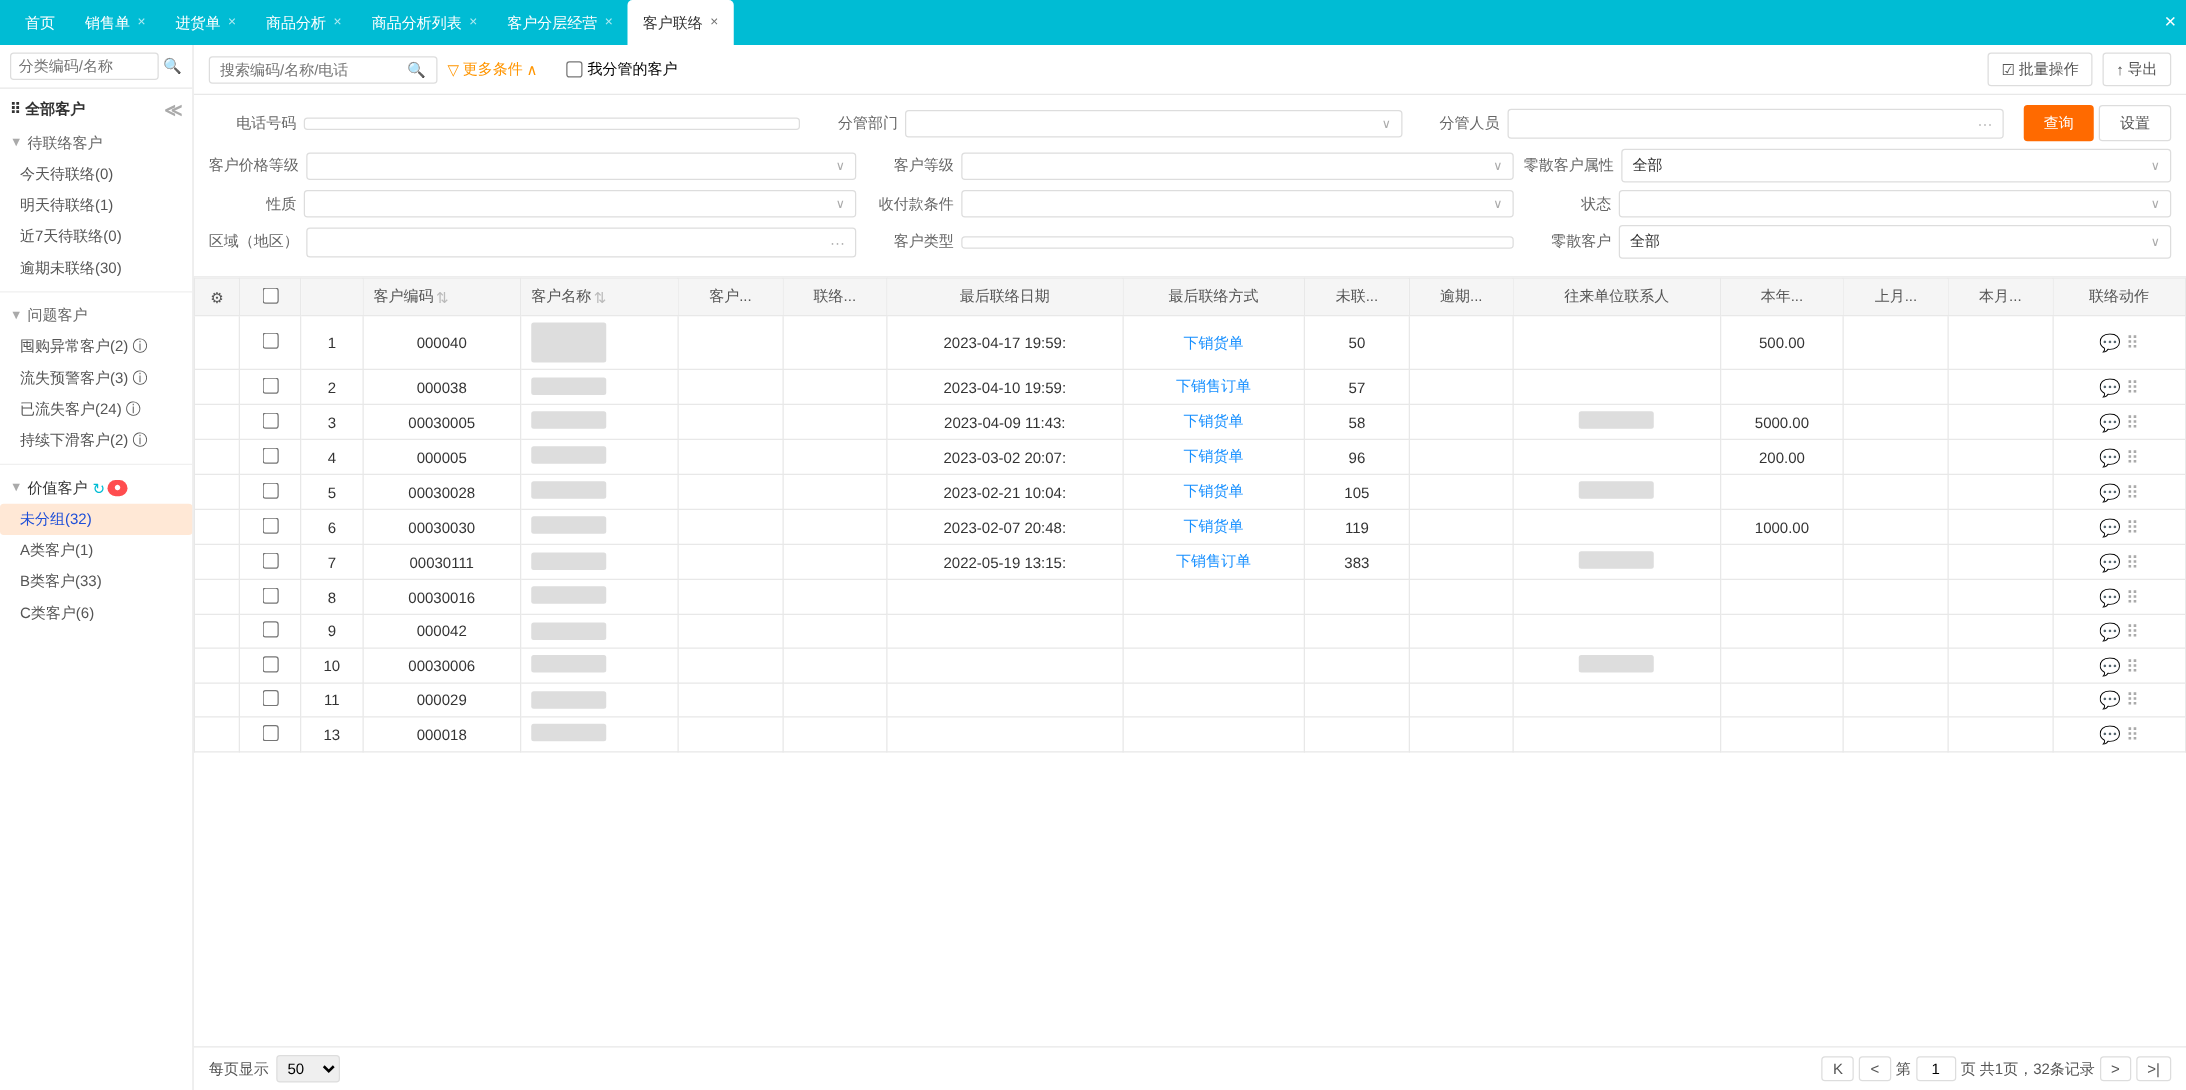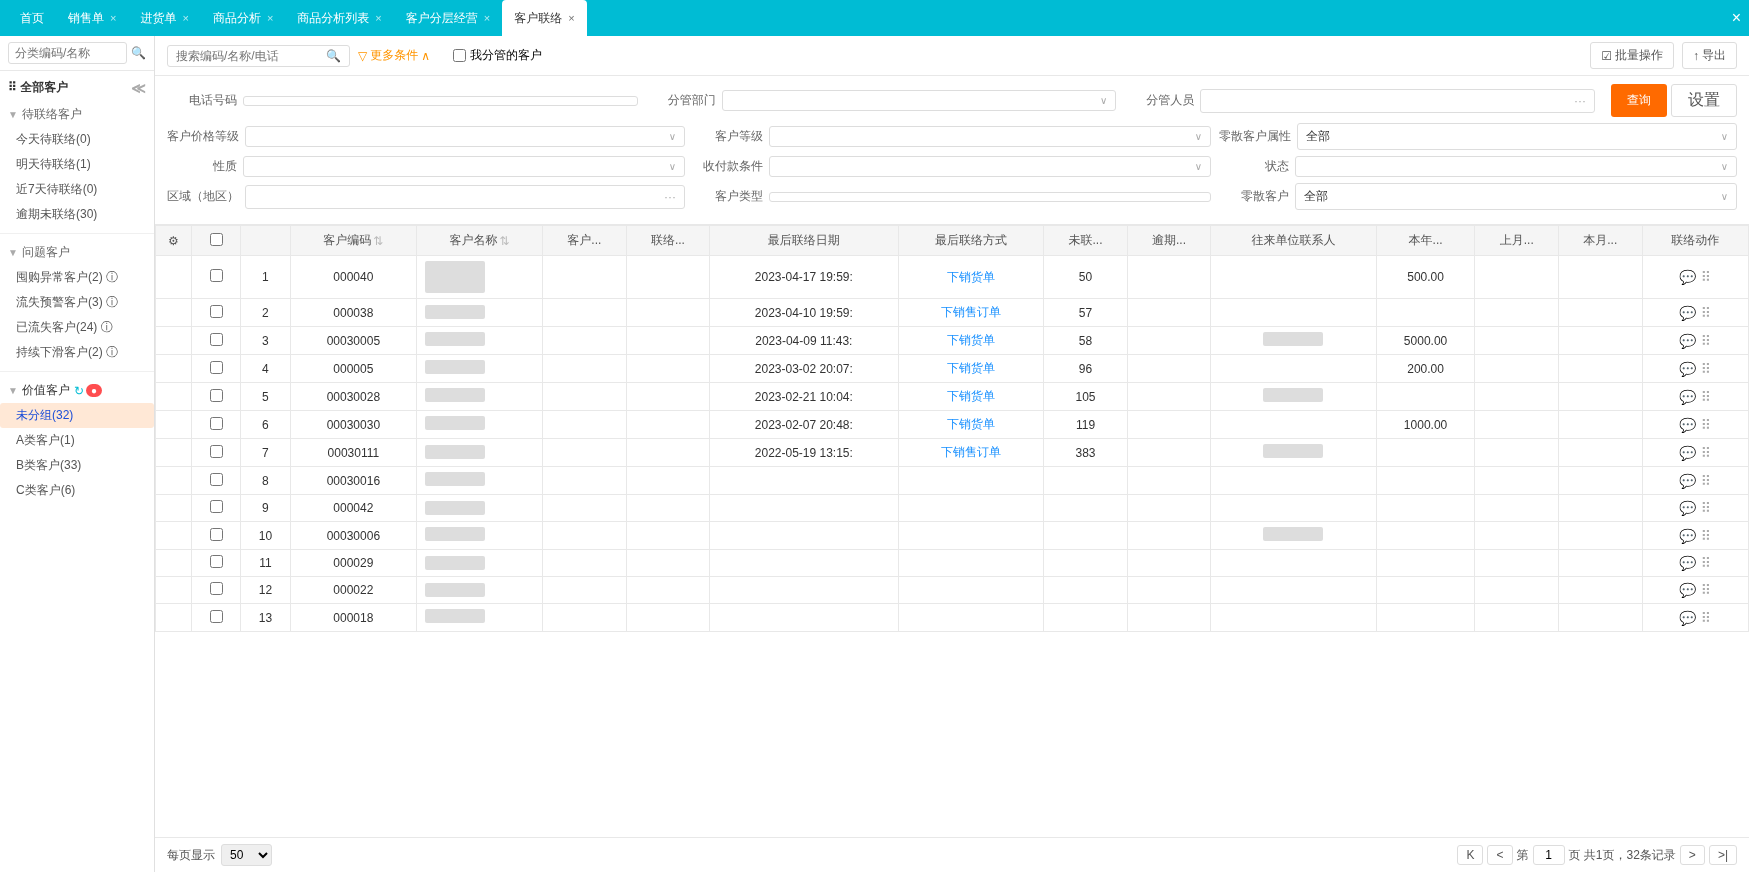--- a/index.html
+++ b/index.html
@@ -115,39 +115,39 @@
     .adv-filter-field .field-control .chevron { color: #aaa; font-size: 10px; }
     .filter-btn-wrap {
       display: flex; gap: 4px; margin-left: 8px;
     }
     .btn-query {
       background: #ff6a00; color: white; border: none; padding: 5px 16px;
       border-radius: 3px; cursor: pointer; font-size: 12px;
     }
     .btn-reset {
       background: white; color: #555; border: 1px solid #ddd; padding: 5px 16px;
-      border-radius: 3px; cursor: pointer; font-size: 16px;
+      border-radius: 3px; cursor: pointer; font-size: 12px;
     }
 
     
     .table-wrap {
       flex: 1; overflow: auto;
     }
     table {
       width: 100%; border-collapse: collapse; font-size: 12px;
     }
     thead tr {
       background: #f5f5f5; position: sticky; top: 0; z-index: 2;
     }
     thead th {
       border: 1px solid #e8e8e8; padding: 6px 8px; text-align: center;
       white-space: nowrap; color: #555; font-weight: normal;
     }
     thead th.sortable { cursor: pointer; }
-    thead th .col-header { display: flex; align-items: center; justify-content: center; gap: 2px; }
+    thead th .col-header { display: flex; align-items: center; gap: 2px; }
     tbody tr { background: white; }
     tbody td {
       border: 1px solid #e8e8e8; padding: 5px 8px; text-align: center;
       white-space: nowrap; color: #333;
     }
     tbody td.left { text-align: left; }
     .link-text { color: #1890ff; cursor: pointer; text-decoration: none; }
     .action-icons { display: flex; align-items: center; justify-content: center; gap: 4px; }
     .action-icon { color: #aaa; cursor: pointer; font-size: 14px; }
 
@@ -770,49 +770,20 @@
       <td>
         <div class="action-icons">
           <span class="action-icon">💬</span>
           <span class="action-icon">⠿</span>
         </div>
       </td>
     </tr>
             <tr>
       <td></td>
       <td><input type="checkbox" style=""></td>
-      <td>12</td>
-      <td>000022</td>
-      <td class="left">
-        <span style="display:inline-block;background:#ddd;color:transparent;border-radius:2px;min-width:60px;height:14px;">淡</span>
-      </td>
-      <td></td>
-      <td></td>
-      <td></td>
-      <td>
-        
-      </td>
-      <td></td>
-      <td></td>
-      <td>
-        
-      </td>
-      <td></td>
-      <td></td>
-      <td></td>
-      <td>
-        <div class="action-icons">
-          <span class="action-icon">💬</span>
-          <span class="action-icon">⠿</span>
-        </div>
-      </td>
-    </tr>
-            <tr>
-      <td></td>
-      <td><input type="checkbox" style=""></td>
       <td>13</td>
       <td>000018</td>
       <td class="left">
         <span style="display:inline-block;background:#ddd;color:transparent;border-radius:2px;min-width:60px;height:14px;"></span>
       </td>
       <td></td>
       <td></td>
       <td></td>
       <td>
         

